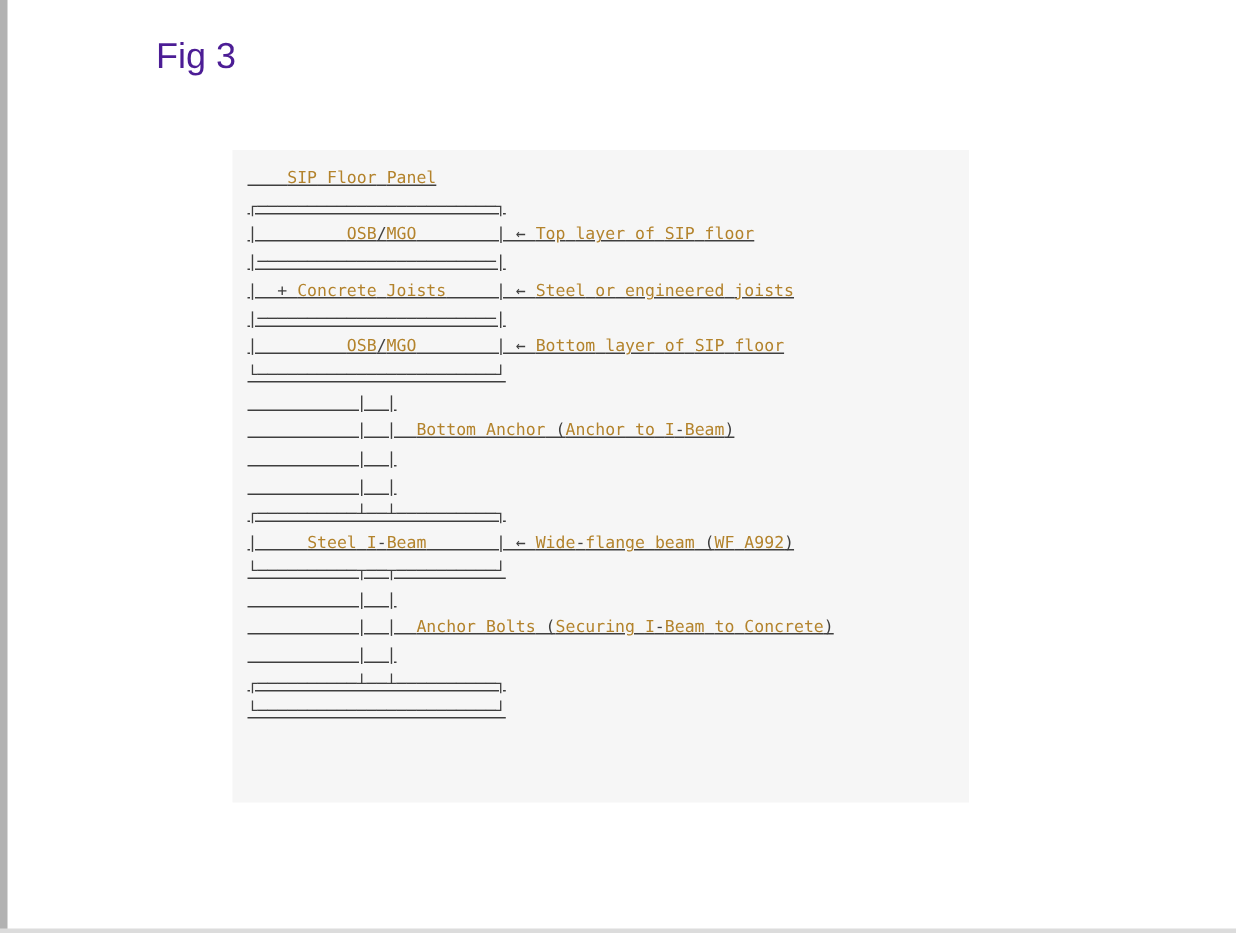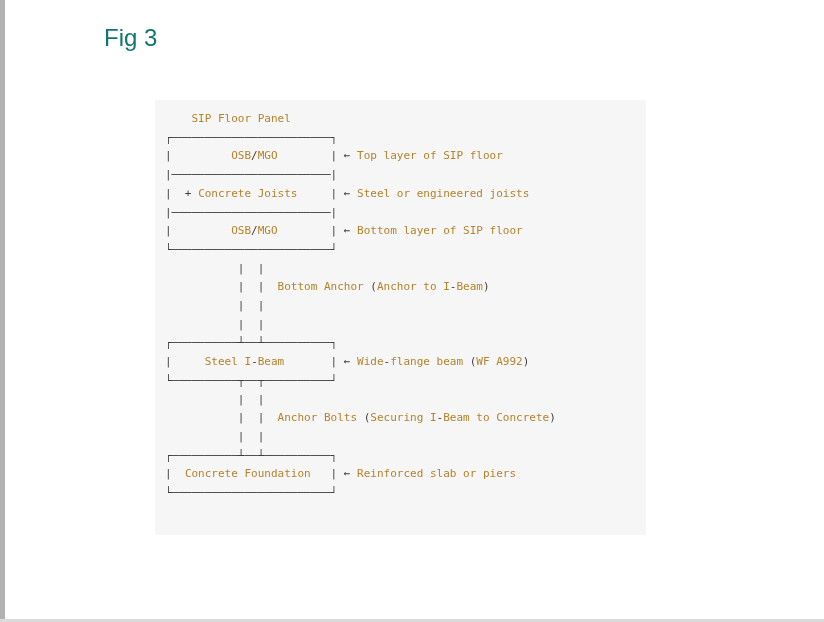--- a/index.html
+++ b/index.html
@@ -19,35 +19,36 @@
   .window-left-edge{
     position:absolute;left:0;top:0;width:5px;height:622px;
     background:#b2b2b2;
   }
   .window-bottom-edge{
     position:absolute;left:0;bottom:0;width:824px;height:3px;
     background:#dcdcdc;
   }
   .figure-title{
     position:absolute;left:104px;top:24px;
-    font-size:24px;font-weight:400;color:#0f766e;
+    font-size:24px;font-weight:400;color:#4c1d95;
     font-family:"Liberation Sans", sans-serif;
     line-height:28px;
   }
   .code-panel{
     position:absolute;left:155px;top:100px;
     width:491px;height:435px;
     background:var(--panel);
   }
   .ascii-diagram{
     position:absolute;left:165px;top:110px;
     font-family:"DejaVu Sans Mono", monospace;
     font-size:11px;
     line-height:18.7px;
     color:var(--sym);
+    text-decoration:underline;
   }
   .dline{white-space:pre;}
   .dline .w{color:var(--gold);}
   .dline .sym{color:var(--sym);}
 </style>
 </head>
 <body>
 
 <div class="window-left-edge"></div>
 <div class="window-bottom-edge"></div>
@@ -70,15 +71,14 @@
     <div class="dline"><span class="sym">           |  |  </span><span class="w">Bottom</span><span class="sym"> </span><span class="w">Anchor</span><span class="sym"> (</span><span class="w">Anchor</span><span class="sym"> </span><span class="w">to</span><span class="sym"> </span><span class="w">I</span><span class="sym">-</span><span class="w">Beam</span><span class="sym">)</span></div>
     <div class="dline"><span class="sym">           |  |</span></div>
     <div class="dline"><span class="sym">           |  |</span></div>
     <div class="dline"><span class="sym">┌──────────┴──┴──────────┐</span></div>
     <div class="dline"><span class="sym">|     </span><span class="w">Steel</span><span class="sym"> </span><span class="w">I</span><span class="sym">-</span><span class="w">Beam</span><span class="sym">       | ← </span><span class="w">Wide</span><span class="sym">-</span><span class="w">flange</span><span class="sym"> </span><span class="w">beam</span><span class="sym"> (</span><span class="w">WF</span><span class="sym"> </span><span class="w">A992</span><span class="sym">)</span></div>
     <div class="dline"><span class="sym">└──────────┬──┬──────────┘</span></div>
     <div class="dline"><span class="sym">           |  |</span></div>
     <div class="dline"><span class="sym">           |  |  </span><span class="w">Anchor</span><span class="sym"> </span><span class="w">Bolts</span><span class="sym"> (</span><span class="w">Securing</span><span class="sym"> </span><span class="w">I</span><span class="sym">-</span><span class="w">Beam</span><span class="sym"> </span><span class="w">to</span><span class="sym"> </span><span class="w">Concrete</span><span class="sym">)</span></div>
     <div class="dline"><span class="sym">           |  |</span></div>
     <div class="dline"><span class="sym">┌──────────┴──┴──────────┐</span></div>
-    <div class="dline"><span class="sym">|  </span><span class="w">Concrete</span><span class="sym"> </span><span class="w">Foundation</span><span class="sym">   | ← </span><span class="w">Reinforced</span><span class="sym"> </span><span class="w">slab</span><span class="sym"> </span><span class="w">or</span><span class="sym"> </span><span class="w">piers</span></div>
     <div class="dline"><span class="sym">└────────────────────────┘</span></div>
   </div>
 
 </body></html>

